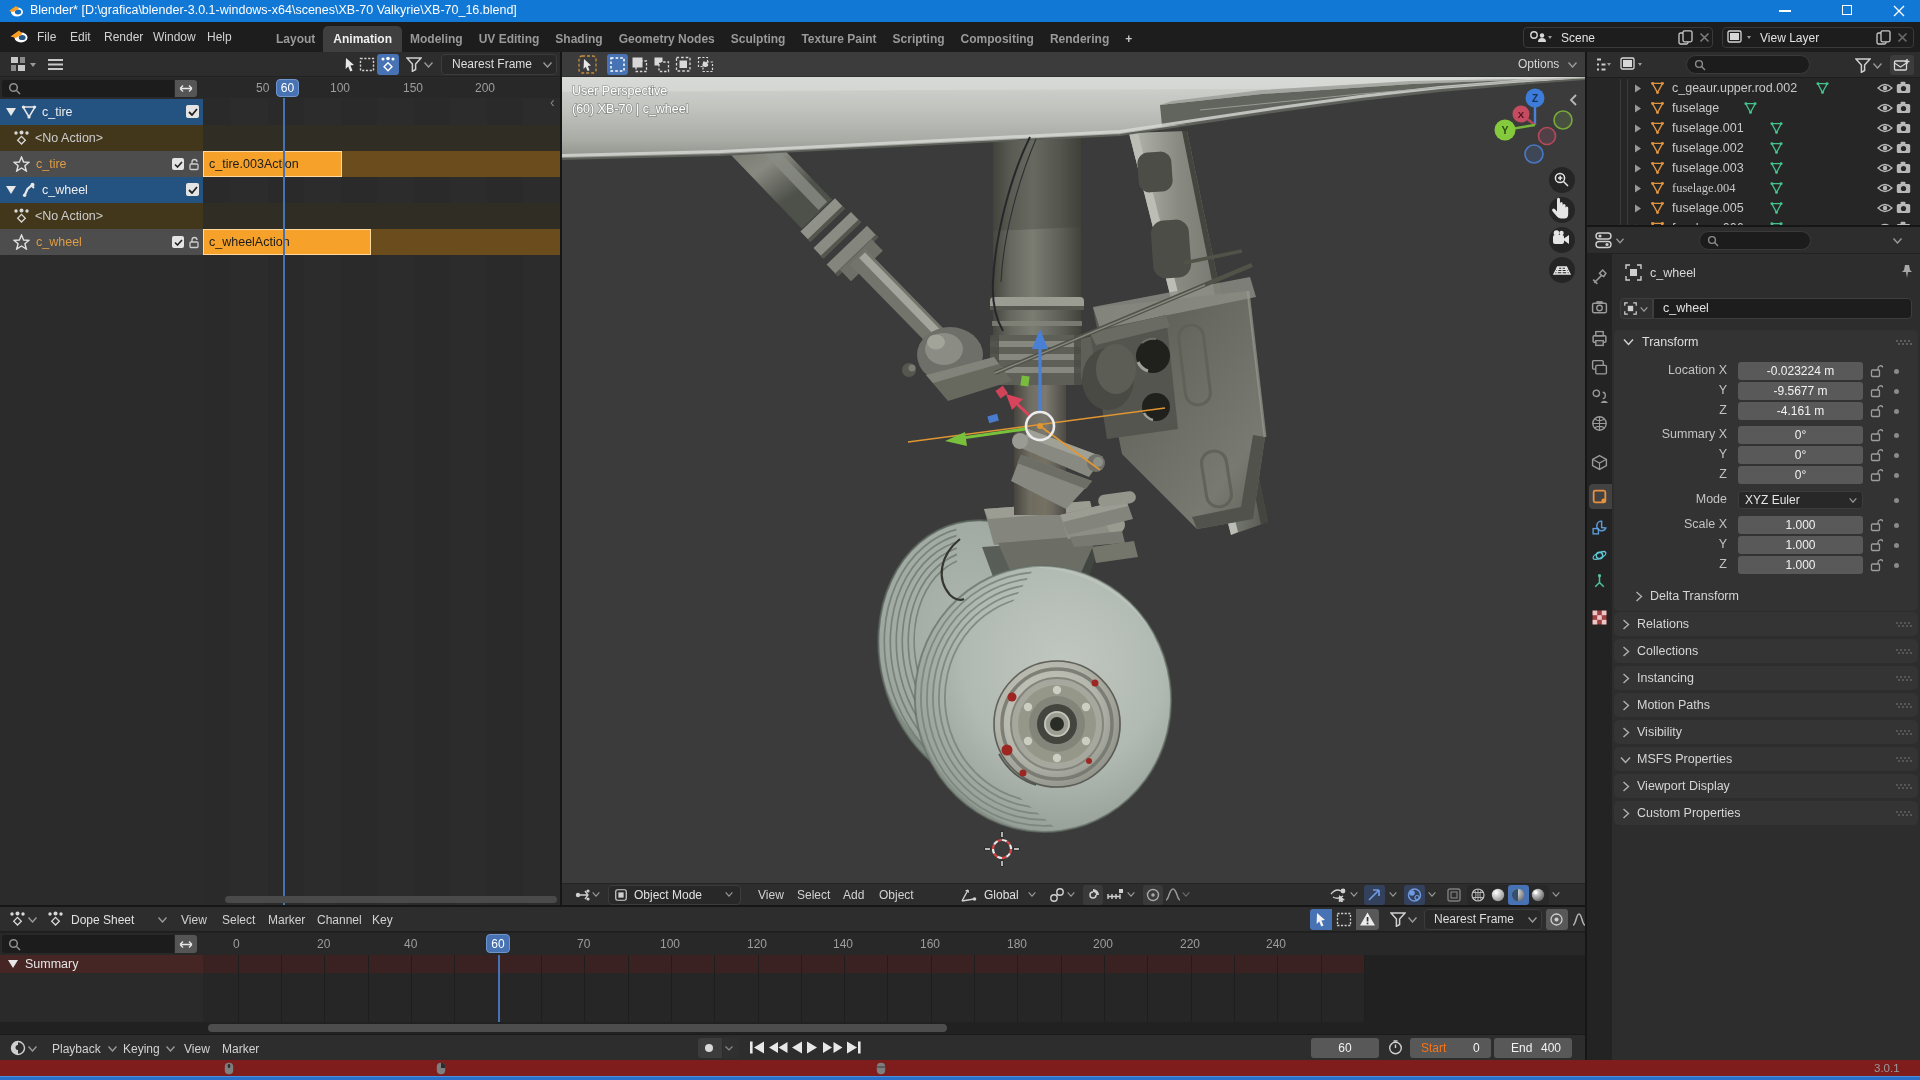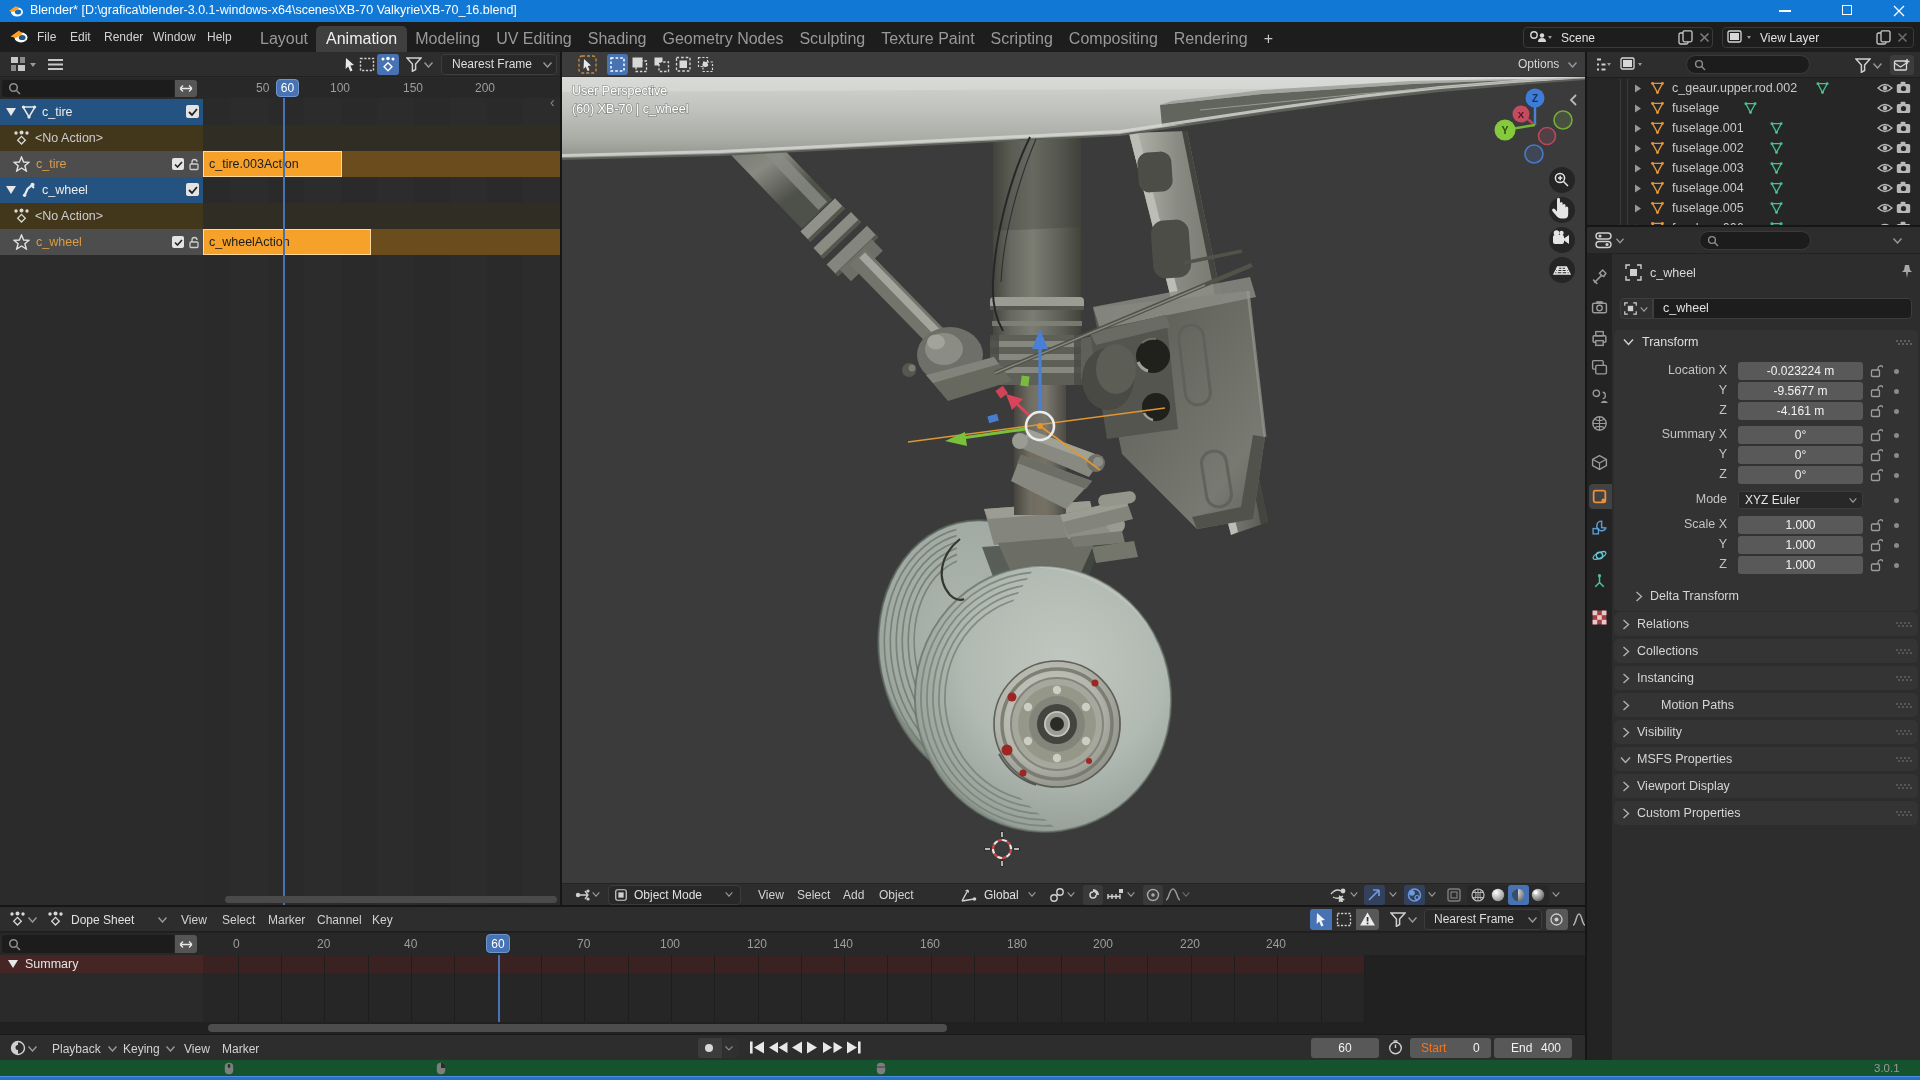--- a/index.html
+++ b/index.html
@@ -32,21 +32,21 @@
     <svg class="abs" style="left:10px;top:7px;" width="19" height="16" viewBox="0 0 19 16">
       <ellipse cx="11" cy="8.5" rx="6.5" ry="5" fill="#fff"></ellipse>
       <ellipse cx="12.2" cy="8.5" rx="3.4" ry="2.6" fill="#265787"></ellipse>
       <path d="M0.5 7.5 L9 1.5 L12.5 5 L6 9 Z" fill="#ff9f22"></path>
     </svg>
     <div class="abs txt" style="left:37px;top:8px;">File</div>
     <div class="abs txt" style="left:70px;top:8px;">Edit</div>
     <div class="abs txt" style="left:104px;top:8px;">Render</div>
     <div class="abs txt" style="left:153px;top:8px;">Window</div>
     <div class="abs txt" style="left:207px;top:8px;">Help</div>
-    <div class="abs" style="left:252px;top:4px;height:26px;color:#999;font-size:16px;">
+    <div class="abs" style="left:268px;top:4px;height:26px;color:#999;font-size:12px;font-weight:bold;">
       <span style="padding:0 8px;line-height:26px;display:inline-block;">Layout</span><span style="padding:0 10px;line-height:26px;display:inline-block;background:#3f3f3f;border-radius:5px 5px 0 0;color:#f0f0f0;">Animation</span><span style="padding:0 8px;line-height:26px;display:inline-block;">Modeling</span><span style="padding:0 8px;line-height:26px;display:inline-block;">UV Editing</span><span style="padding:0 8px;line-height:26px;display:inline-block;">Shading</span><span style="padding:0 8px;line-height:26px;display:inline-block;">Geometry Nodes</span><span style="padding:0 8px;line-height:26px;display:inline-block;">Sculpting</span><span style="padding:0 8px;line-height:26px;display:inline-block;">Texture Paint</span><span style="padding:0 8px;line-height:26px;display:inline-block;">Scripting</span><span style="padding:0 8px;line-height:26px;display:inline-block;">Compositing</span><span style="padding:0 8px;line-height:26px;display:inline-block;">Rendering</span><span style="padding:0 8px;line-height:26px;display:inline-block;color:#c8c8c8;">+</span>
     </div>
 
     <div class="abs" style="left:1523px;top:5px;width:190px;height:21px;background:#1d1d1d;border:1px solid #3a3a3a;border-radius:4px;"></div>
     <svg class="abs" style="left:1528px;top:8px;" width="26" height="15" viewBox="0 0 26 15">
       <circle cx="6" cy="5" r="3.2" fill="none" stroke="#d8d8d8" stroke-width="1.4"></circle>
       <path d="M10 12 a4 4 0 0 1 8 0 Z" fill="#d8d8d8"></path>
       <circle cx="14" cy="5.5" r="2.2" fill="#d8d8d8"></circle>
       <path d="M20 6 l4 0 l-2 3 z" fill="#9a9a9a"></path>
     </svg>
@@ -1044,21 +1044,21 @@
     <div class="abs" style="left:0;top:126px;width:333px;height:20px;">
       <svg class="abs" style="left:47px;top:6px;" width="8" height="9" viewBox="0 0 8 9">
             <path d="M1 0.5 L7 4.5 L1 8.5 Z" fill="#989898"></path>
           </svg>
       <svg class="abs" style="left:63px;top:3px;" width="15" height="14" viewBox="0 0 16 15">
             <path d="M2.5 2.5 h11 l-5.5 10 z" fill="none" stroke="#e0933c" stroke-width="1.5"></path>
             <circle cx="2.8" cy="2.8" r="1.6" fill="#e0933c"></circle>
             <circle cx="13.2" cy="2.8" r="1.6" fill="#e0933c"></circle>
             <circle cx="8" cy="12.4" r="1.6" fill="#e0933c"></circle>
           </svg>
-      <div class="abs" style="left:85px;top:3px;color:#c9c9c9;font-size:12.5px;">fuselage.004</div>
+      <div class="abs" style="left:85px;top:3px;color:#c9c9c9;font-size:12.5px;font-family:Liberation Serif, serif;">fuselage.004</div>
       <svg class="abs" style="left:182px;top:3px;" width="15" height="14" viewBox="0 0 16 16">
             <path d="M2.5 3 h11 l-5.5 10 z" fill="none" stroke="#44c28d" stroke-width="1.4"></path>
             <circle cx="2.8" cy="3" r="1.7" fill="#44c28d"></circle>
             <circle cx="13.2" cy="3" r="1.7" fill="#44c28d"></circle>
             <circle cx="8" cy="13" r="1.7" fill="#44c28d"></circle>
           </svg>
       <svg class="abs" style="left:290px;top:4px;" width="16" height="12" viewBox="0 0 16 12">
             <path d="M1 6 Q8 -1 15 6 Q8 13 1 6 Z" fill="none" stroke="#b8b8b8" stroke-width="1.3"></path>
             <circle cx="8" cy="6" r="2.2" fill="#b8b8b8"></circle>
           </svg>
@@ -1362,21 +1362,21 @@
             <circle cx="4" cy="5" r="1"></circle>
             <circle cx="8" cy="5" r="1"></circle>
             <circle cx="12" cy="5" r="1"></circle>
             <circle cx="16" cy="5" r="1"></circle>
           </g>
         </svg>
         <div class="abs" style="left:27px;top:466px;width:304px;height:24px;background:#343434;border-radius:5px;"></div>
         <svg class="abs" style="left:35px;top:473px;" width="8" height="11" viewBox="0 0 8 11">
           <path d="M1.5 1 L6.5 5.5 L1.5 10" stroke="#b0b0b0" stroke-width="1.4" fill="none"></path>
         </svg>
-        <div class="abs" style="left:50px;top:471px;color:#d5d5d5;font-size:12.5px;margin-left:24px;">Motion Paths</div>
+        <div class="abs" style="left:50px;top:471px;color:#d5d5d5;font-size:12.5px;">Motion Paths</div>
         <svg class="abs" style="left:308px;top:475px;" width="17" height="7" viewBox="0 0 17 7">
           <g fill="#636363">
             <circle cx="2" cy="2" r="1"></circle>
             <circle cx="6" cy="2" r="1"></circle>
             <circle cx="10" cy="2" r="1"></circle>
             <circle cx="14" cy="2" r="1"></circle>
             <circle cx="4" cy="5" r="1"></circle>
             <circle cx="8" cy="5" r="1"></circle>
             <circle cx="12" cy="5" r="1"></circle>
             <circle cx="16" cy="5" r="1"></circle>
@@ -1446,21 +1446,21 @@
             <circle cx="14" cy="2" r="1"></circle>
             <circle cx="4" cy="5" r="1"></circle>
             <circle cx="8" cy="5" r="1"></circle>
             <circle cx="12" cy="5" r="1"></circle>
             <circle cx="16" cy="5" r="1"></circle>
           </g>
         </svg>
       </div>
   </div>
 
-  <div class="abs" style="left:0;top:1060px;width:1920px;height:16px;background:#14532d;">
+  <div class="abs" style="left:0;top:1060px;width:1920px;height:16px;background:#7f1d1d;">
     <div class="abs" style="left:1874px;top:2px;color:#9a9a9a;font-size:11.5px;">3.0.1</div>
     <svg class="abs" style="left:224px;top:2px;" width="10" height="13" viewBox="0 0 10 13">
         <rect x="0.8" y="0.8" width="8.4" height="11.4" rx="4" fill="#7e7e7e"></rect>
         <rect x="3.8" y="2" width="2.4" height="4" rx="1.2" fill="#2c2c2c"></rect>
       </svg>
     <svg class="abs" style="left:436px;top:2px;" width="10" height="13" viewBox="0 0 10 13">
         <rect x="0.8" y="0.8" width="8.4" height="11.4" rx="4" fill="#7e7e7e"></rect>
         <path d="M5 0.8 h1 a4 4 0 0 1 3.2 4 v1.2 h-4.2 z" fill="#2c2c2c"></path>
       </svg>
     <svg class="abs" style="left:876px;top:2px;" width="10" height="13" viewBox="0 0 10 13">

